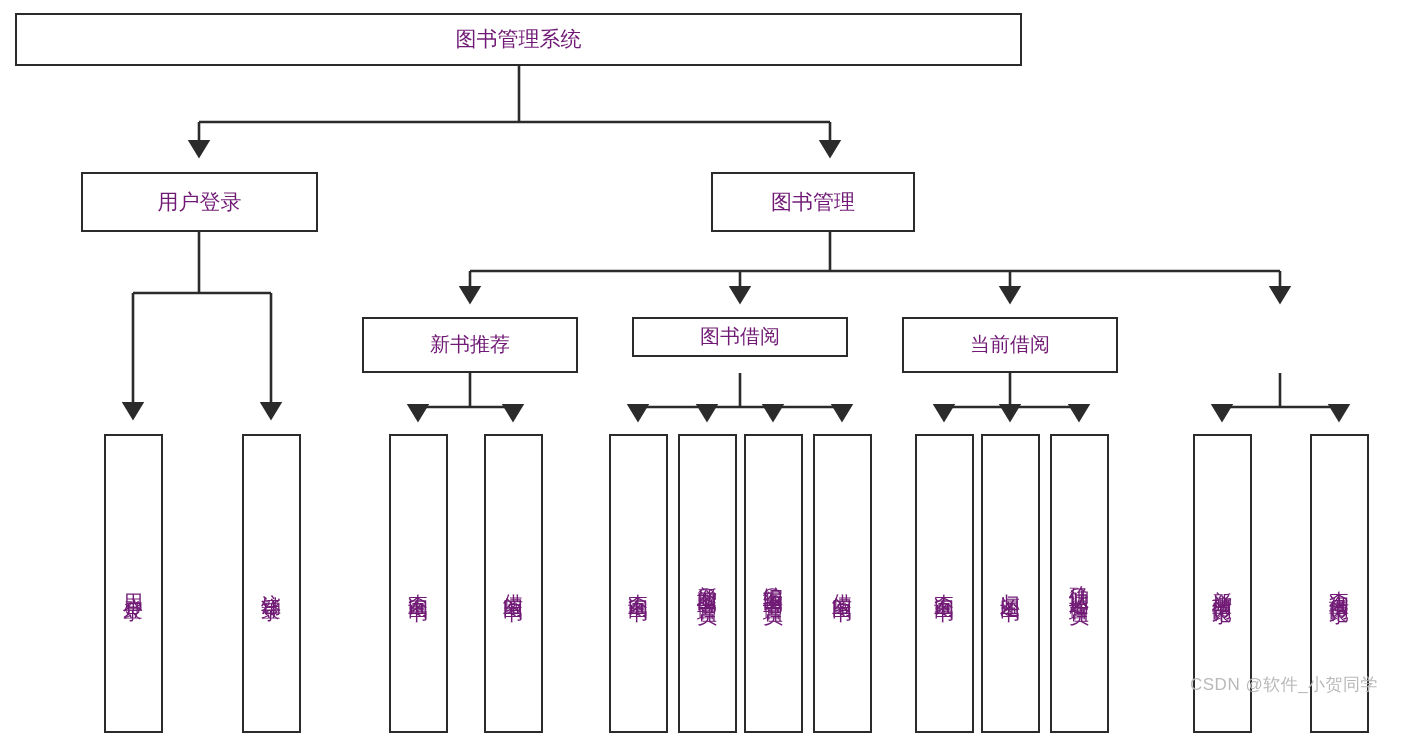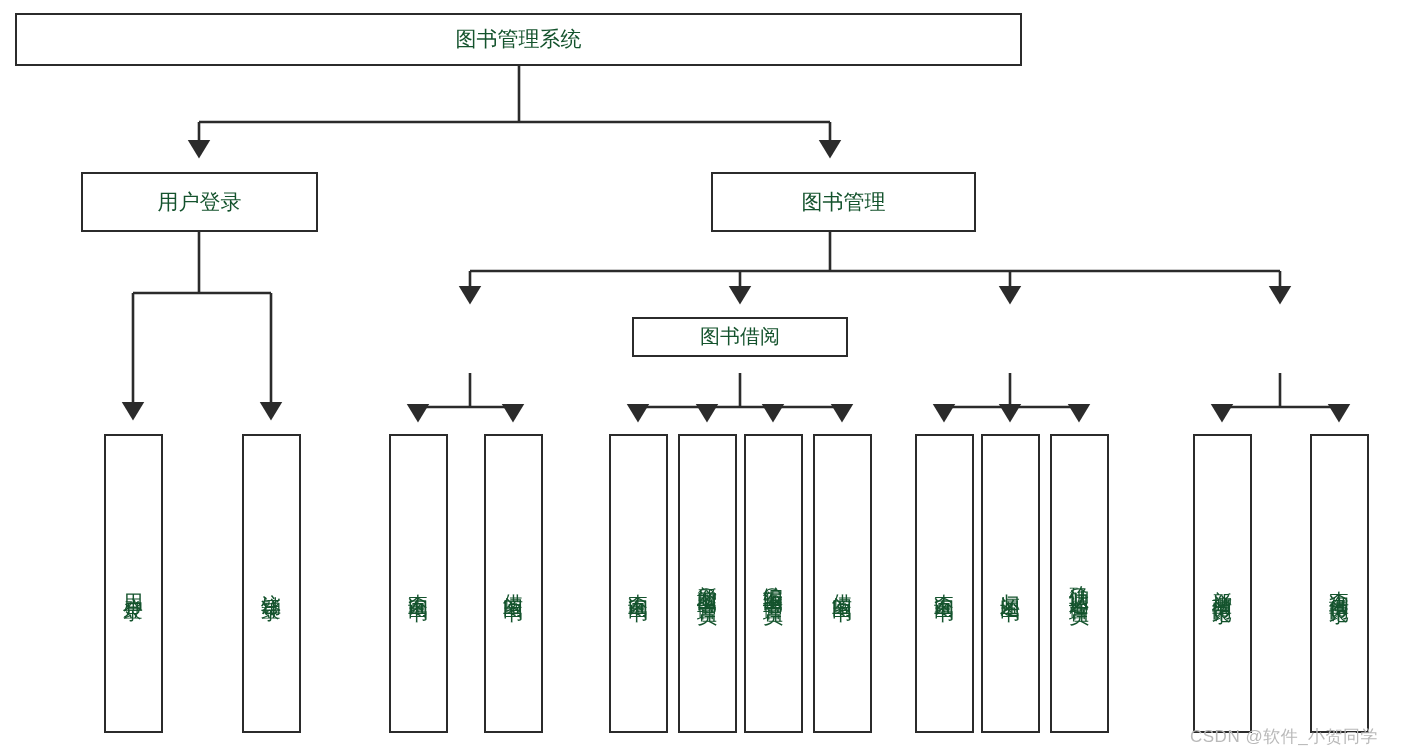--- a/index.html
+++ b/index.html
@@ -29,21 +29,21 @@
     position: absolute;
     box-sizing: border-box;
     background: #ffffff;
     border: 2px solid #2b2b2b;
     display: flex;
     align-items: center;
     justify-content: center;
     z-index: 2;
   }
   .node-label {
-    color: #14532d;
+    color: #701a75;
     text-align: center;
     line-height: 1.18;
     white-space: nowrap;
   }
   .node-root .node-label {
     font-size: 21px;
   }
   .node-level2 .node-label {
     font-size: 21px;
   }
@@ -125,26 +125,32 @@
     </g>
   </svg>
 
   <div class="node-box node-root" style="left:15px; top:13px; width:1007px; height:53px;">
     <span class="node-label">图书管理系统</span>
   </div>
 
   <div class="node-box node-level2" style="left:81px; top:172px; width:237px; height:60px;">
     <span class="node-label">用户登录</span>
   </div>
-  <div class="node-box node-level2" style="left:711px; top:172px; width:265px; height:60px;">
+  <div class="node-box node-level2" style="left:711px; top:172px; width:204px; height:60px;">
     <span class="node-label">图书管理</span>
   </div>
 
+  <div class="node-box node-level3" style="left:362px; top:317px; width:216px; height:56px;">
+    <span class="node-label">新书推荐</span>
+  </div>
   <div class="node-box node-level3" style="left:632px; top:317px; width:216px; height:40px;">
     <span class="node-label">图书借阅</span>
+  </div>
+  <div class="node-box node-level3" style="left:902px; top:317px; width:216px; height:56px;">
+    <span class="node-label">当前借阅</span>
   </div>
 
   <div class="node-box node-leaf" style="left:104px; top:434px; width:59px; height:299px;">
     <span class="node-label">用户登录</span>
   </div>
   <div class="node-box node-leaf" style="left:242px; top:434px; width:59px; height:299px;">
     <span class="node-label">注销登录</span>
   </div>
 
   <div class="node-box node-leaf" style="left:389px; top:434px; width:59px; height:299px;">
@@ -177,15 +183,15 @@
     <span class="node-label">确认归还（管理员）</span>
   </div>
 
   <div class="node-box node-leaf" style="left:1193px; top:434px; width:59px; height:299px;">
     <span class="node-label">新增借阅记录</span>
   </div>
   <div class="node-box node-leaf" style="left:1310px; top:434px; width:59px; height:299px;">
     <span class="node-label">查询借阅记录</span>
   </div>
 
-  <div class="watermark" style="left:1190px; top:725px;">CSDN @软件_小贺同学</div>
+  <div class="watermark" style="left:1190px; top:673px;">CSDN @软件_小贺同学</div>
 
 </div>
 
 </body></html>

